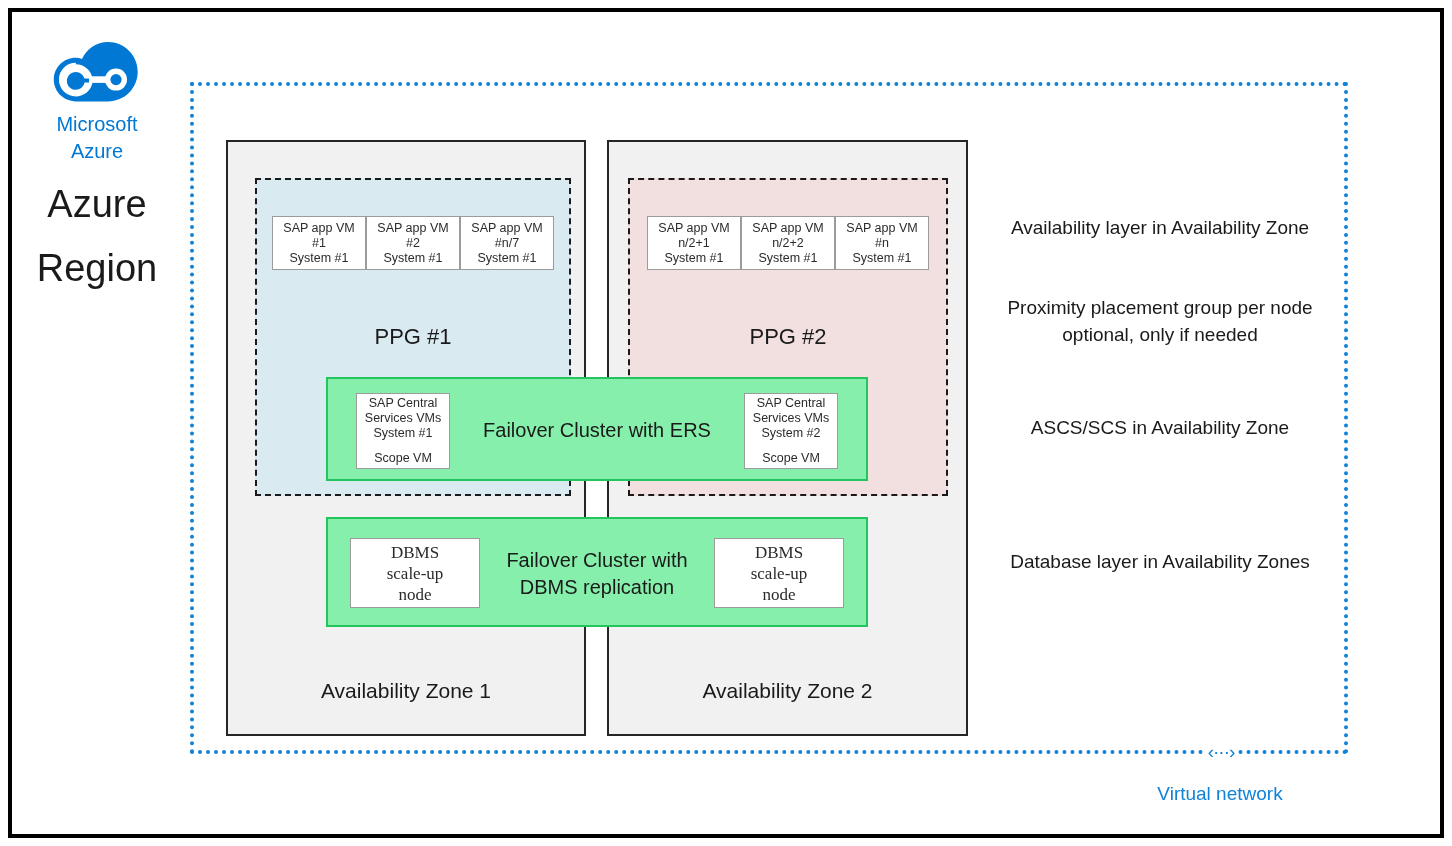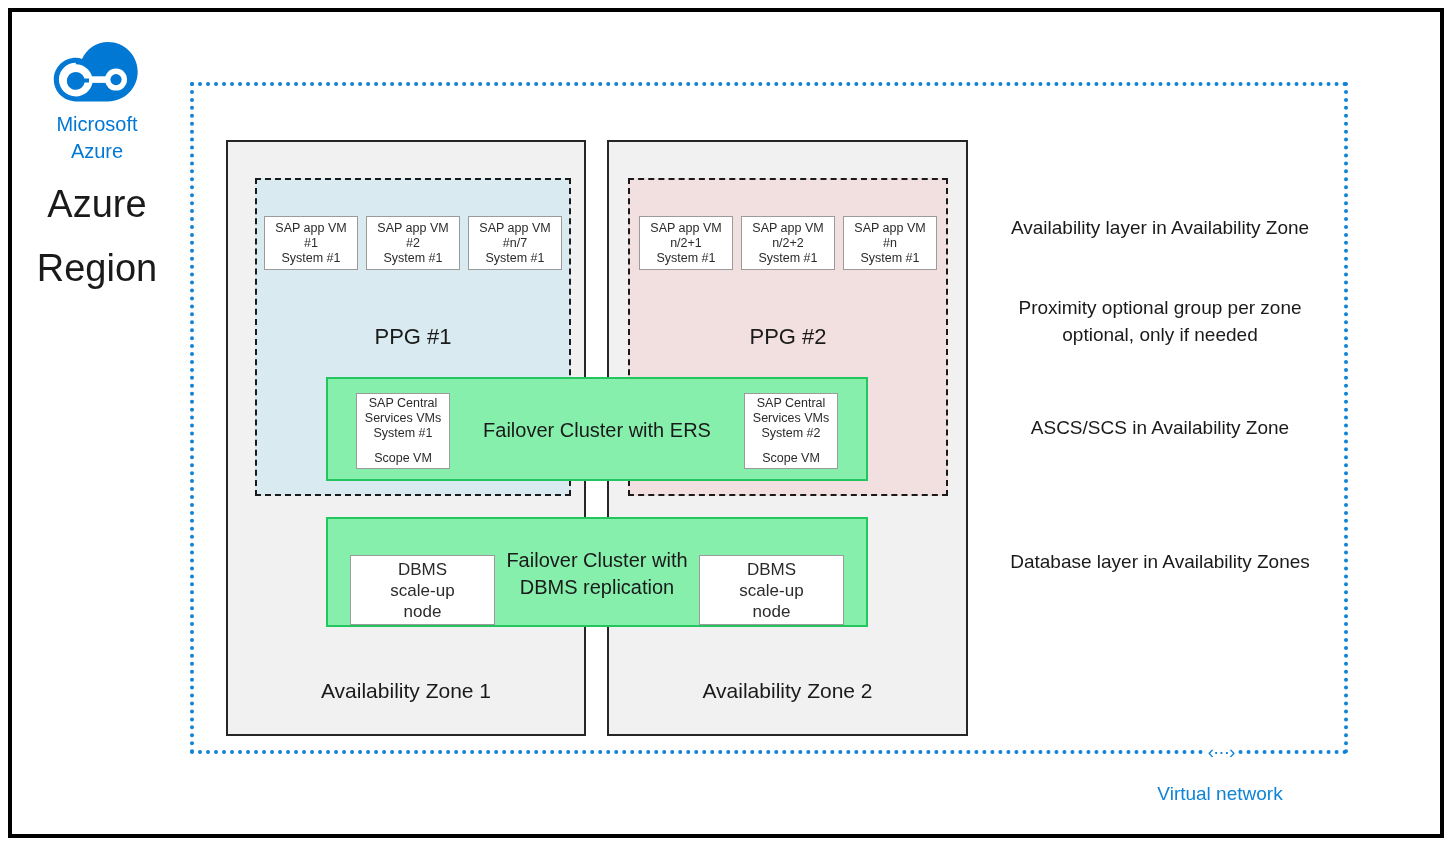--- a/index.html
+++ b/index.html
@@ -150,21 +150,21 @@
   }
 
   
   .appvm-row {
     position: absolute;
     top: 36px;
     left: 0;
     width: 100%;
     display: flex;
     justify-content: center;
-    gap: 8px;
+    gap: 0;
   }
   .appvm {
     width: 94px;
     height: 54px;
     background: #ffffff;
     border: 1.5px solid #9b9b9b;
     box-sizing: border-box;
     display: flex;
     flex-direction: column;
     align-items: center;
@@ -224,25 +224,26 @@
     width: 94px;
     height: 76px;
     font-size: 12.5px;
     line-height: 15px;
   }
   .node.cs.left { left: 28px; }
   .node.cs.right { right: 28px; }
   .node.cs .scope { margin-top: 10px; }
 
   .node.db {
-    top: 36px;
-    width: 145px;
+    top: 19px;
+    width: 130px;
     height: 70px;
     font-size: 17px;
     line-height: 21px;
+    font-family: Liberation Serif, serif;
   }
   .node.db.left { left: 22px; }
   .node.db.right { right: 22px; }
 
   
   .annotation {
     position: absolute;
     left: 990px;
     width: 340px;
     text-align: center;
@@ -358,19 +359,19 @@
     </div>
     <div class="node db right">
       <span>DBMS</span>
       <span>scale-up</span>
       <span>node</span>
     </div>
   </div>
 
   <div class="annotation a1">Availability layer in Availability Zone</div>
   <div class="annotation a2">
-    <div>Proximity optional group per zone</div>
+    <div>Proximity placement group per node</div>
     <div>optional, only if needed</div>
   </div>
   <div class="annotation a3">ASCS/SCS in Availability Zone</div>
   <div class="annotation a4">Database layer in Availability Zones</div>
 
 </div>
 
 </body></html>

